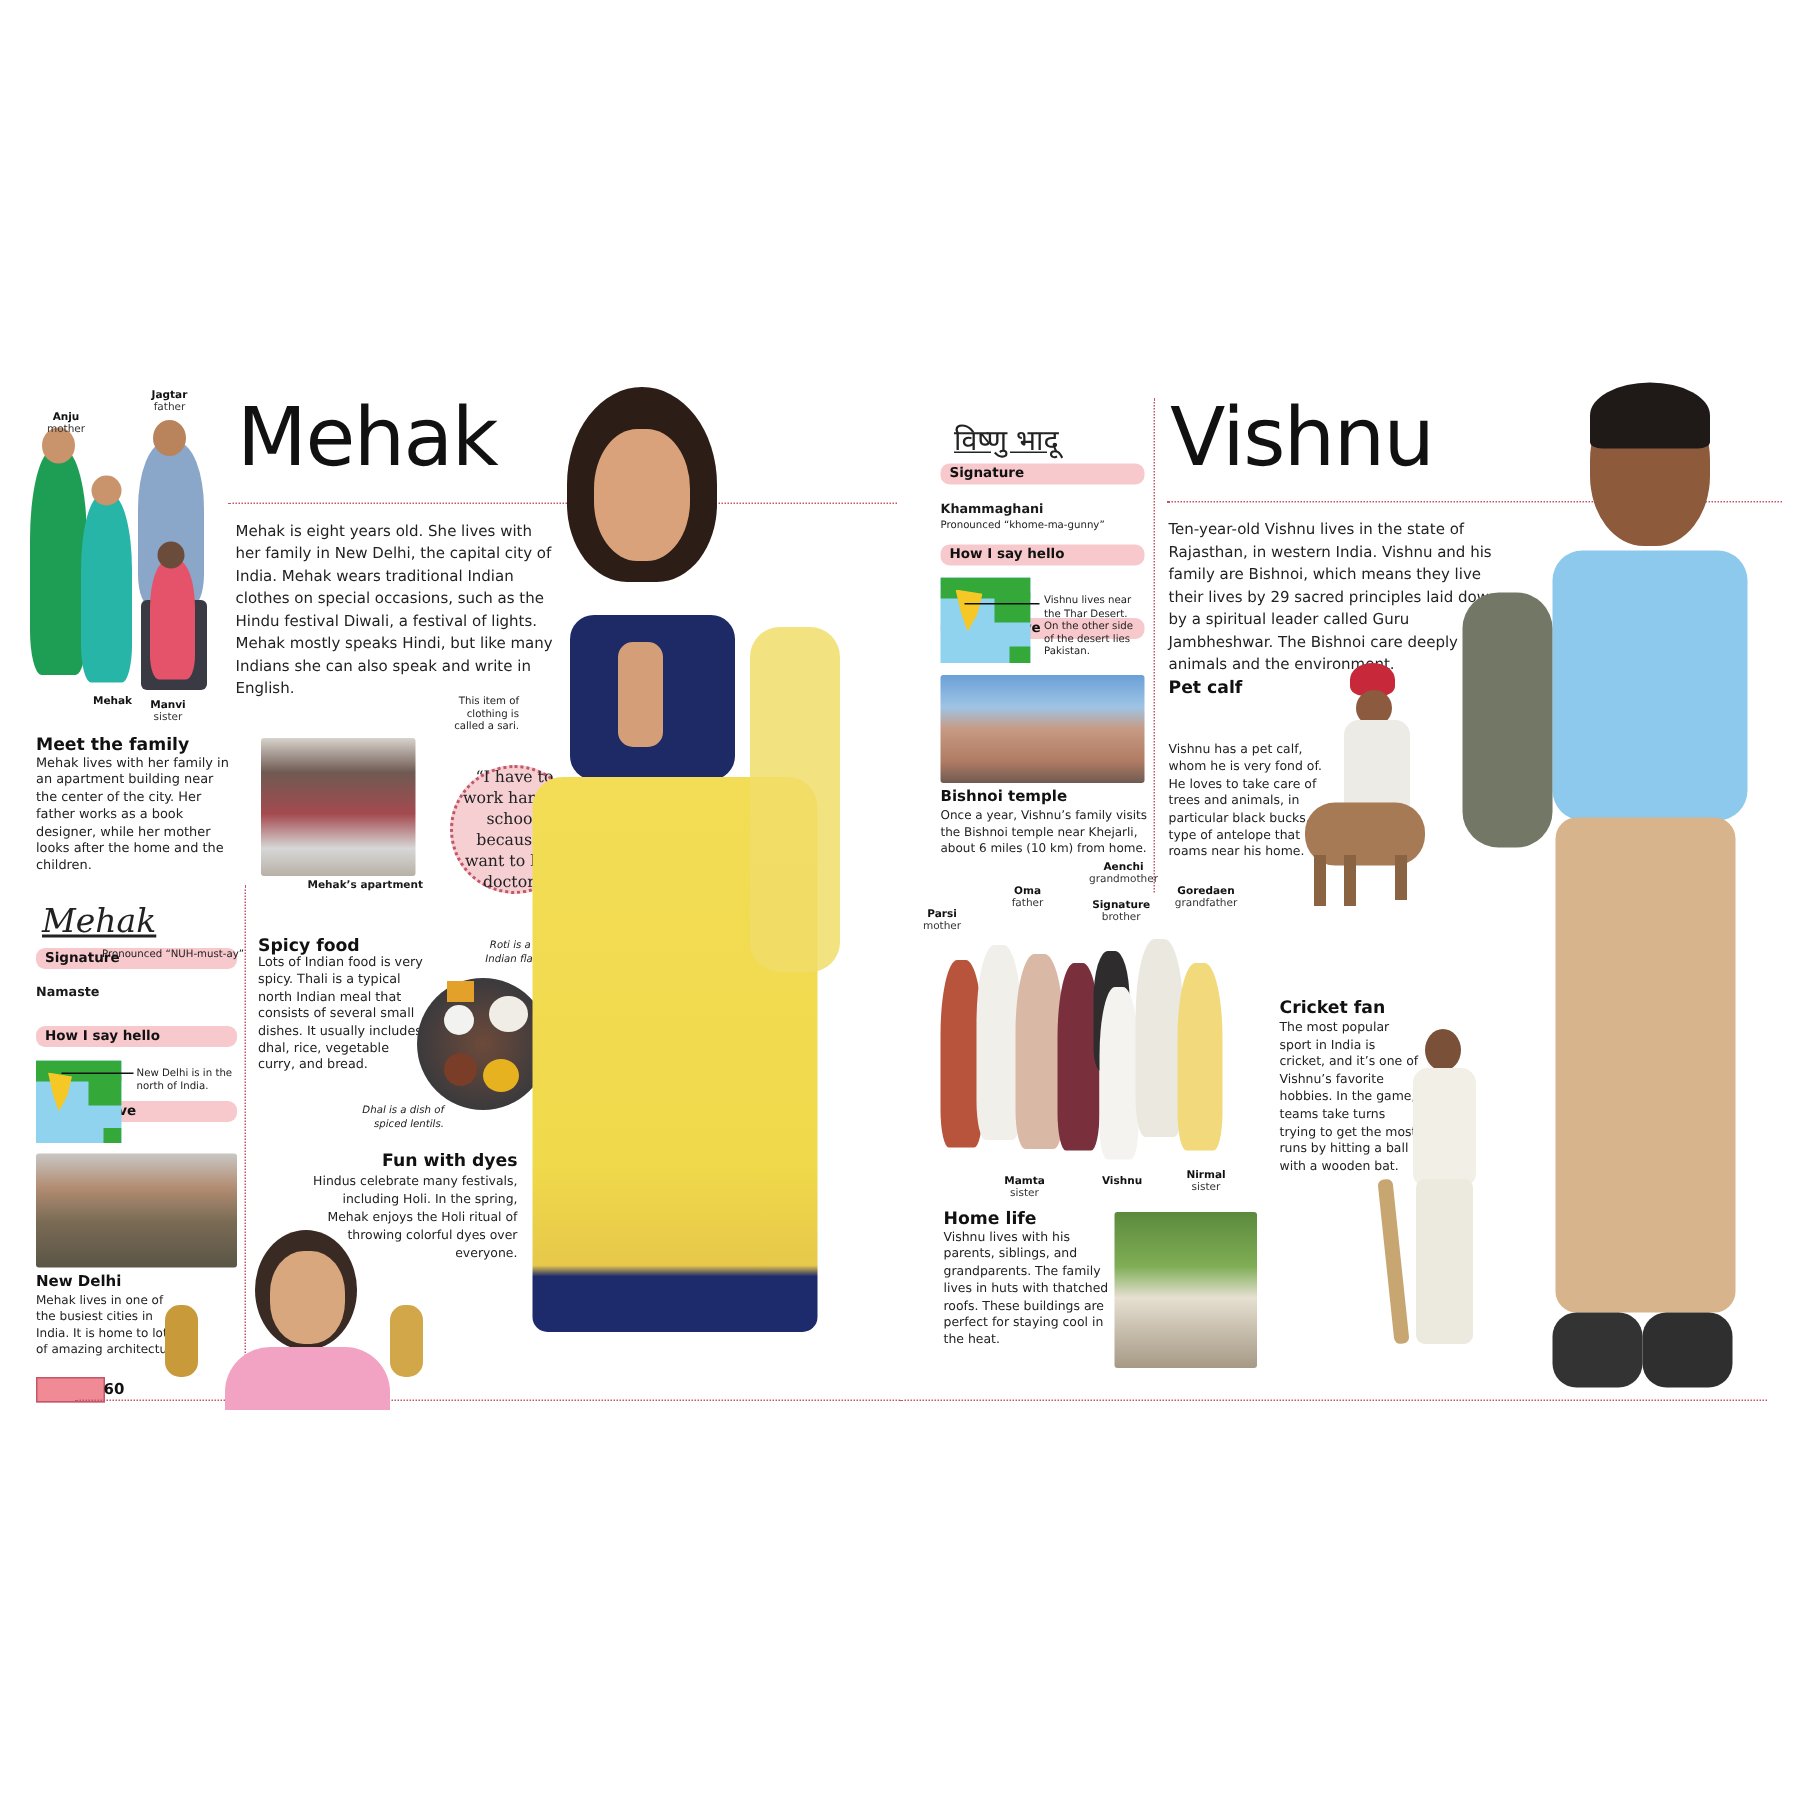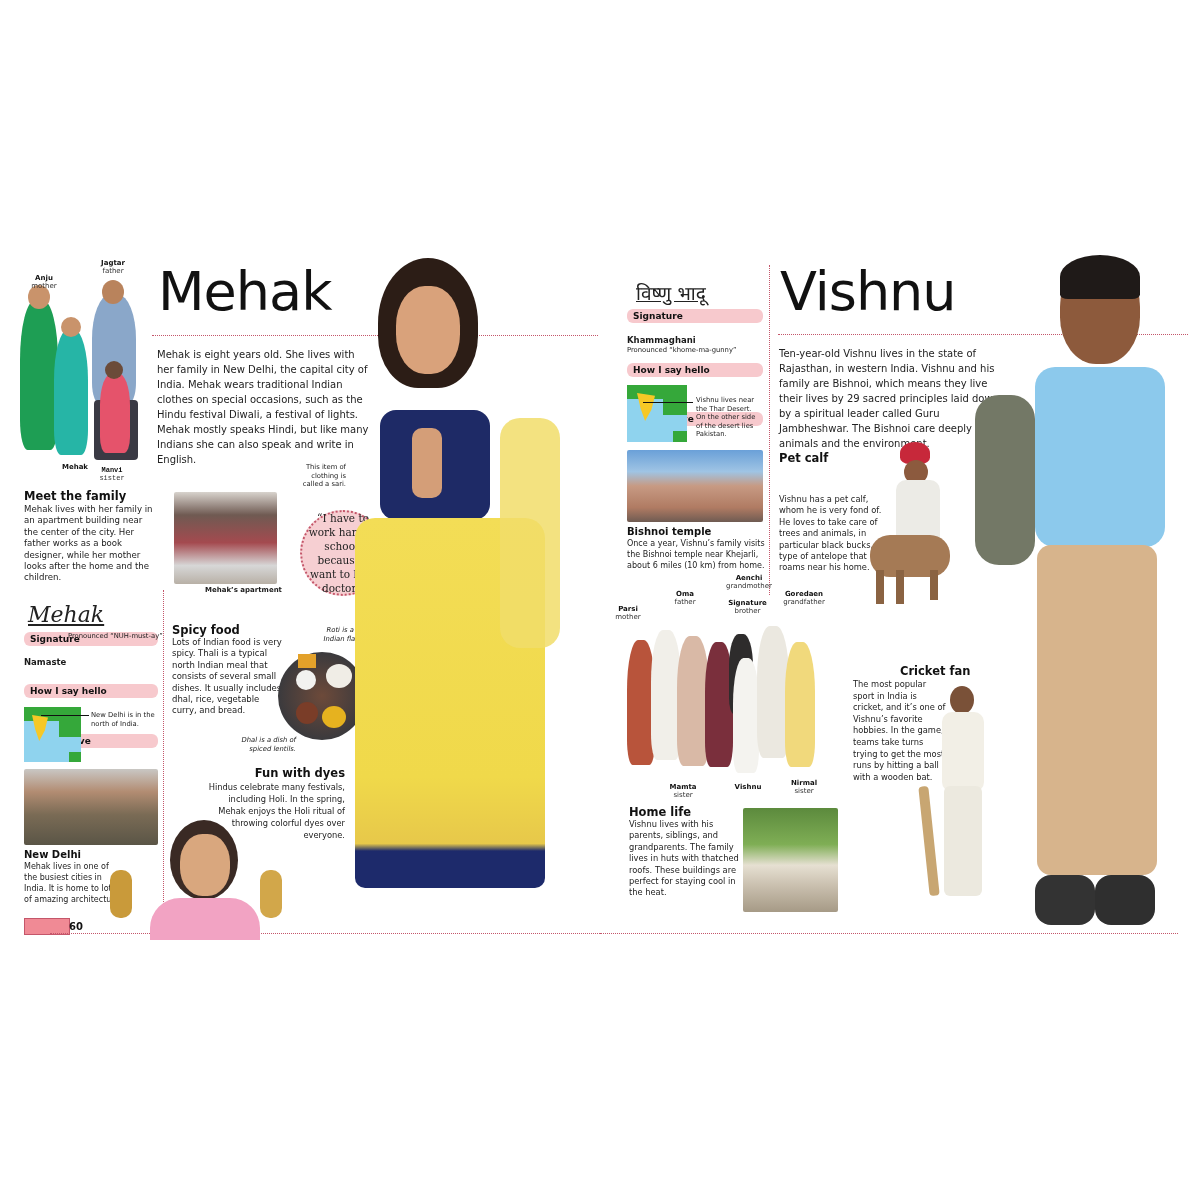--- a/index.html
+++ b/index.html
@@ -45,21 +45,21 @@
     <div class="lbl-name">Anju</div>
     <div class="lbl-role">mother</div>
   </div>
   <div class="abs" style="left:92px;top:259px;width:42px;">
     <div class="lbl-name">Jagtar</div>
     <div class="lbl-role">father</div>
   </div>
   <div class="abs" style="left:55px;top:463px;width:40px;">
     <div class="lbl-name">Mehak</div>
   </div>
-  <div class="abs" style="left:92px;top:466px;width:40px;font-family:Liberation Mono, monospace;">
+  <div class="abs" style="left:92px;top:466px;width:40px;">
     <div class="lbl-name">Manvi</div>
     <div class="lbl-role">sister</div>
   </div>
 
   <div class="abs title" style="left:158px;top:262px;">Mehak</div>
   <div class="abs dotline-h" style="left:152px;top:335px;width:446px;"></div>
 
   <div class="abs txt" style="left:157px;top:347px;width:215px;font-size:10px;line-height:15px;">Mehak is eight years old. She lives with her family in New Delhi, the capital city of India. Mehak wears traditional Indian clothes on special occasions, such as the Hindu festival Diwali, a festival of lights. Mehak mostly speaks Hindi, but like many Indians she can also speak and write in English.</div>
 
   <div class="abs dotline-v" style="left:163px;top:590px;height:340px;"></div>
@@ -215,21 +215,21 @@
   </div>
   <div class="abs" style="left:786px;top:779px;width:36px;">
     <div class="lbl-name">Nirmal</div>
     <div class="lbl-role">sister</div>
   </div>
 
   <div class="abs head" style="left:629px;top:805px;">Home life</div>
   <div class="abs txt" style="left:629px;top:819px;width:110px;font-size:8.3px;line-height:11.4px;">Vishnu lives with his parents, siblings, and grandparents. The family lives in huts with thatched roofs. These buildings are perfect for staying cool in the heat.</div>
   <div class="abs photo" style="left:743px;top:808px;width:95px;height:104px;background:linear-gradient(180deg,#5c8a3d 0%,#7fae55 35%,#e6e0d2 55%,#c9bfae 75%,#a69a86 100%);"></div>
 
-  <div class="abs head" style="left:853px;top:664px;margin-left:47px;">Cricket fan</div>
+  <div class="abs head" style="left:853px;top:664px;">Cricket fan</div>
   <div class="abs txt" style="left:853px;top:679px;width:95px;font-size:8.3px;line-height:11.6px;">The most popular sport in India is cricket, and it’s one of Vishnu’s favorite hobbies. In the game, teams take turns trying to get the most runs by hitting a ball with a wooden bat.</div>
   <div class="abs" style="left:920px;top:686px;width:75px;height:230px;">
     <div class="abs" style="left:30px;top:0;width:24px;height:28px;border-radius:50%;background:#7a5138;"></div>
     <div class="abs" style="left:22px;top:26px;width:42px;height:80px;border-radius:10px;background:#f2efe6;"></div>
     <div class="abs" style="left:24px;top:100px;width:38px;height:110px;border-radius:6px;background:#ece9df;"></div>
     <div class="abs" style="left:4px;top:100px;width:10px;height:110px;border-radius:4px;background:#c8a672;transform:rotate(-6deg);"></div>
   </div>
 
   <div class="abs" style="left:975px;top:255px;width:210px;height:690px;">
     <div class="abs" style="left:85px;top:5px;width:80px;height:104px;border-radius:45%;background:#8d5a3c;"></div>

